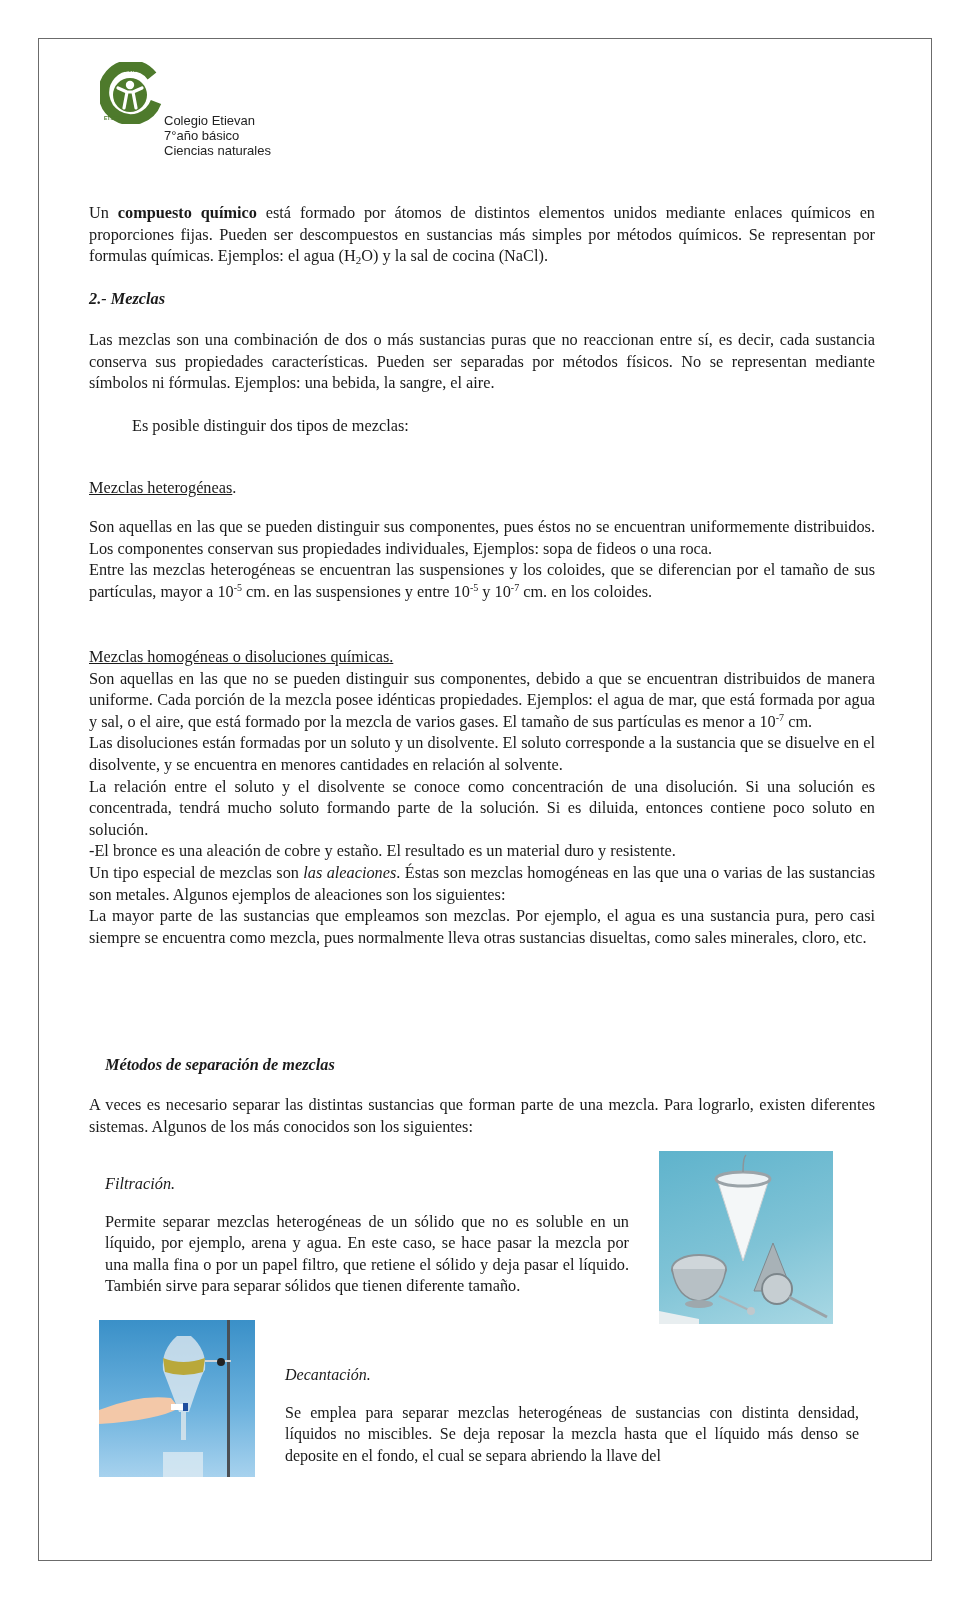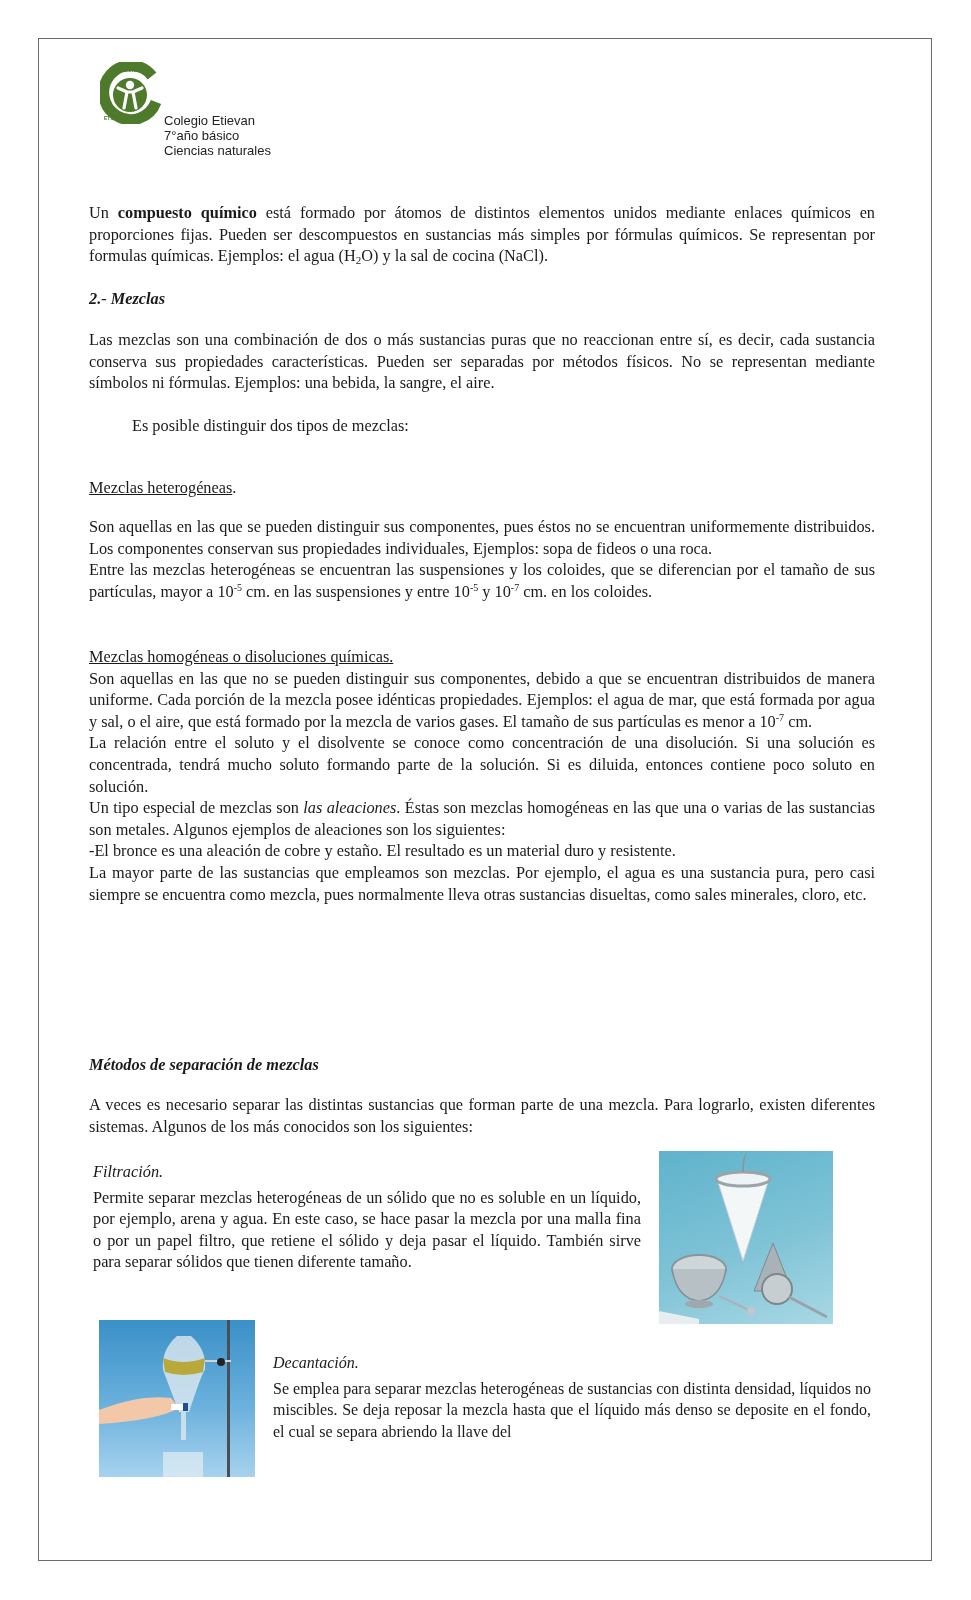--- a/index.html
+++ b/index.html
@@ -11,21 +11,21 @@
   .content { position:absolute; left:89px; width:786px; font-size:16.3px; line-height:21.6px; text-align:justify; }
   .content p { margin:0; }
   .h-section { font-weight:bold; font-style:italic; }
   .u-italic { text-decoration:underline; }
   .ital { font-style:italic; }
   sup { font-size:10px; line-height:0; vertical-align:6px; }
   sub { font-size:11px; line-height:0; vertical-align:-3px; }
   .photo { position:absolute; overflow:hidden; }
   .filt-text { position:absolute; left:89px; top:1157px; width:556px; font-size:16.3px; line-height:21.6px; text-align:justify; }
   .dec-text { position:absolute; left:269px; top:1348px; width:606px; font-size:16px; line-height:21.6px; text-align:justify; }
-  .filt-text p, .dec-text p { margin:4px; }
+  .filt-text p, .dec-text p { margin:16px; }
 </style>
 </head>
 <body>
 
 <div class="page-border"></div>
 
 <svg class="logo" viewBox="0 0 62 62">
   <path d="M52 14 A27 27 0 1 0 56 40" fill="none" stroke="#4e7a2c" stroke-width="11"></path>
   <circle cx="30" cy="33" r="17" fill="#4e7a2c"></circle>
   <circle cx="30" cy="23" r="4.2" fill="#fff"></circle>
@@ -34,21 +34,21 @@
   <text x="4" y="58" font-size="5" fill="#4e7a2c" font-family="Liberation Sans, sans-serif" font-weight="bold">ETIEVAN</text>
 </svg>
 
 <div class="school-info">
   <div>Colegio Etievan</div>
   <div>7°año básico</div>
   <div>Ciencias naturales</div>
 </div>
 
 <div class="content" style="top:202px;">
-  <p><span>Un </span><b>compuesto químico</b><span> está formado por átomos de distintos elementos unidos mediante enlaces químicos en proporciones fijas. Pueden ser descompuestos en sustancias más simples por fórmulas químicos. Se representan por formulas químicas. Ejemplos: el agua (H</span><sub>2</sub><span>O) y la sal de cocina (NaCl).</span></p>
+  <p><span>Un </span><b>compuesto químico</b><span> está formado por átomos de distintos elementos unidos mediante enlaces químicos en proporciones fijas. Pueden ser descompuestos en sustancias más simples por métodos químicos. Se representan por formulas químicas. Ejemplos: el agua (H</span><sub>2</sub><span>O) y la sal de cocina (NaCl).</span></p>
 </div>
 
 <div class="content" style="top:288px;">
   <p class="h-section"><span>2.- Mezclas</span></p>
 </div>
 
 <div class="content" style="top:329px;">
   <p>Las mezclas son una combinación de dos o más sustancias puras que no reaccionan entre sí, es decir, cada sustancia conserva sus propiedades características. Pueden ser separadas por métodos físicos. No se representan mediante símbolos ni fórmulas. Ejemplos: una bebida, la sangre, el aire.</p>
 </div>
 
@@ -61,27 +61,28 @@
 </div>
 
 <div class="content" style="top:516px;">
   <p>Son aquellas en las que se pueden distinguir sus componentes, pues éstos no se encuentran uniformemente distribuidos. Los componentes conservan sus propiedades individuales, Ejemplos: sopa de fideos o una roca.</p>
   <p><span>Entre las mezclas heterogéneas se encuentran las suspensiones y los coloides, que se diferencian por el tamaño de sus partículas, mayor a 10</span><sup>-5</sup><span> cm. en las suspensiones y entre 10</span><sup>-5</sup><span> y 10</span><sup>-7</sup><span>  cm. en los coloides.</span></p>
 </div>
 
 <div class="content" style="top:646px;">
   <p><span class="u-italic">Mezclas homogéneas o disoluciones químicas.</span></p>
   <p><span>Son aquellas en las que no se pueden distinguir sus componentes, debido a que se encuentran distribuidos de manera uniforme. Cada porción de la mezcla posee idénticas propiedades. Ejemplos: el agua de mar, que está formada por agua y sal, o el aire, que está formado por la mezcla de varios gases. El tamaño de sus partículas es menor a 10</span><sup>-7</sup><span>  cm.</span></p>
+  <p>Las disoluciones están formadas por un soluto y un disolvente. El soluto corresponde a la sustancia que se disuelve en el disolvente, y se encuentra en menores cantidades en relación al solvente.</p>
   <p>La relación entre el soluto y el disolvente se conoce como concentración de una disolución. Si una solución es concentrada, tendrá mucho soluto formando parte de la solución. Si es diluida, entonces contiene poco soluto en solución.</p>
+  <p>-El bronce es una aleación de cobre y estaño. El resultado es un material duro y resistente.</p>
   <p><span>Un tipo especial de mezclas son </span><span class="ital">las aleaciones</span><span>. Éstas son mezclas homogéneas en las que una o varias de las sustancias son metales. Algunos ejemplos de aleaciones son los siguientes:</span></p>
-  <p>-El bronce es una aleación de cobre y estaño. El resultado es un material duro y resistente.</p>
   <p>La mayor parte de las sustancias que empleamos son mezclas. Por ejemplo, el agua es una sustancia pura, pero casi siempre se encuentra como mezcla, pues normalmente lleva otras sustancias disueltas, como sales minerales, cloro, etc.</p>
 </div>
 
-<div class="content" style="top:1054px;">
+<div class="content" style="top:1054px;margin-left:16px;">
   <p class="h-section">Métodos de separación de mezclas</p>
 </div>
 
 <div class="content" style="top:1094px;">
   <p>A veces es necesario separar las distintas sustancias que forman parte de una mezcla. Para lograrlo, existen diferentes sistemas. Algunos de los más conocidos son los siguientes:</p>
 </div>
 
 <div class="filt-text">
   <p class="ital">Filtración.</p>
   <p>Permite separar mezclas heterogéneas de un sólido que no es soluble en un líquido, por ejemplo, arena y agua. En este caso, se hace pasar la mezcla por una malla fina o por un papel filtro, que retiene el sólido y deja pasar el líquido. También sirve para separar sólidos que tienen diferente tamaño.</p>

